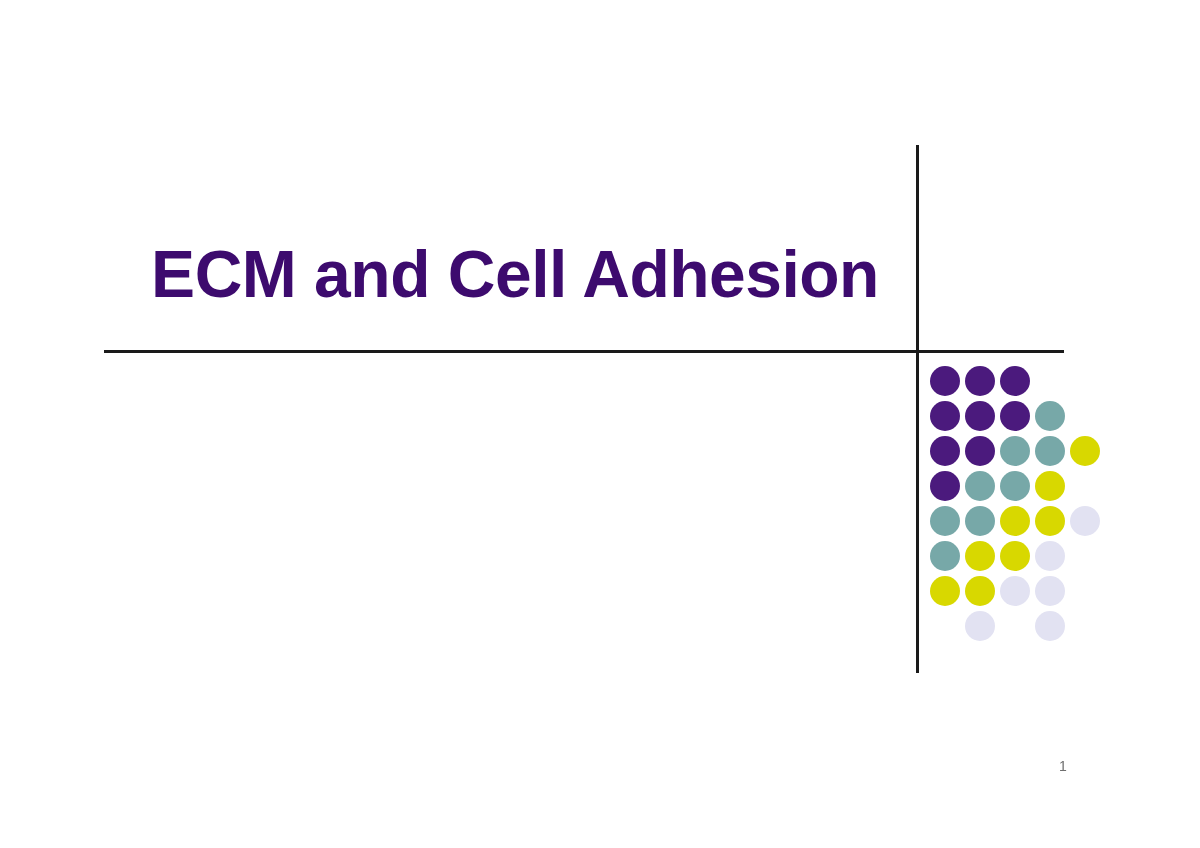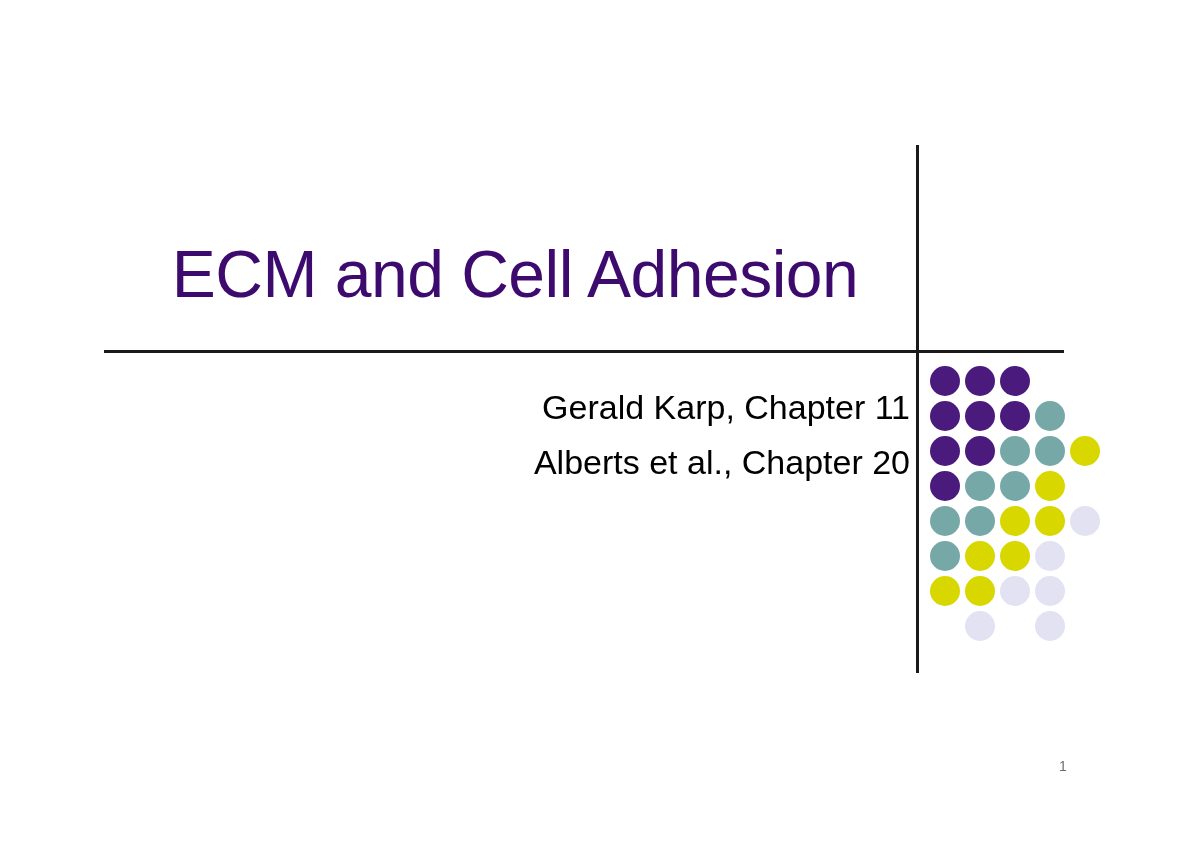--- a/index.html
+++ b/index.html
@@ -38,21 +38,21 @@
   }
 
   
   .title {
     position: absolute;
     left: 120px;
     top: 240px;
     width: 790px;
     text-align: center;
     font-size: 66px;
-    font-weight: normal;
+    font-weight: bold;
     line-height: 1.05;
     letter-spacing: -0.5px;
     color: #3d0b6e;
     white-space: nowrap;
   }
 
   
   .subtitle {
     position: absolute;
     left: 110px;
@@ -98,24 +98,20 @@
 <body>
 
 <div id="slide">
 
   <div class="rule-vertical"></div>
 
   <div class="rule-horizontal"></div>
 
   <div class="title">ECM and Cell Adhesion</div>
 
-  <div class="subtitle">
-    <div class="subtitle-line">Gerald Karp, Chapter 11</div>
-    <div class="subtitle-line">Alberts et al., Chapter 20</div>
-  </div>
 
   <div class="dot-grid" id="dot-grid">
       <div class="dot" style="left: 0px; top: 0px; width: 30px; height: 30px; background: rgb(75, 26, 125);"></div>
       <div class="dot" style="left: 35px; top: 0px; width: 30px; height: 30px; background: rgb(75, 26, 125);"></div>
       <div class="dot" style="left: 70px; top: 0px; width: 30px; height: 30px; background: rgb(75, 26, 125);"></div>
       <div class="dot" style="left: 0px; top: 35px; width: 30px; height: 30px; background: rgb(75, 26, 125);"></div>
       <div class="dot" style="left: 35px; top: 35px; width: 30px; height: 30px; background: rgb(75, 26, 125);"></div>
       <div class="dot" style="left: 70px; top: 35px; width: 30px; height: 30px; background: rgb(75, 26, 125);"></div>
       <div class="dot" style="left: 105px; top: 35px; width: 30px; height: 30px; background: rgb(119, 168, 168);"></div>
       <div class="dot" style="left: 0px; top: 70px; width: 30px; height: 30px; background: rgb(75, 26, 125);"></div>

